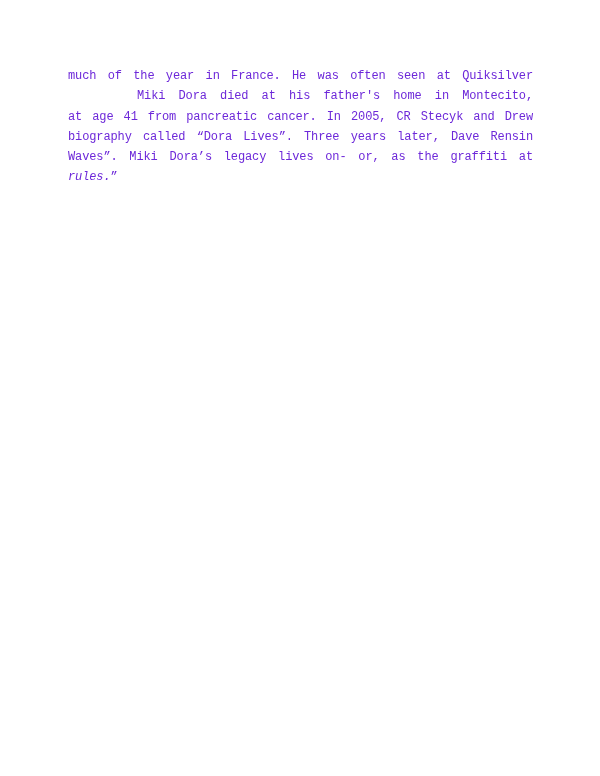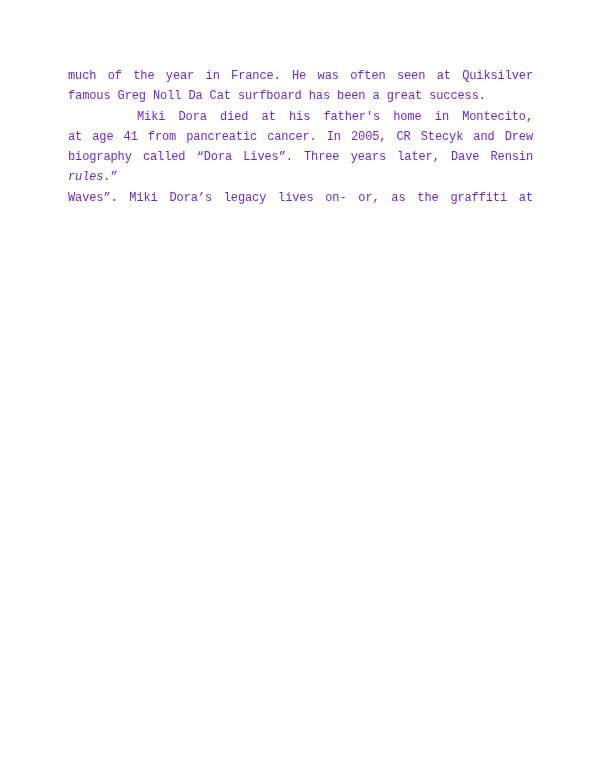--- a/index.html
+++ b/index.html
@@ -48,25 +48,24 @@
   i { font-style: italic; }
 </style>
 </head>
 <body>
 
 <div class="page">
   <div class="textblock">
 
     <div class="para">
       <div class="ln">much of the year in France. He was often seen at Quiksilver functions, giving him a sense of</div>
-      <div class="ln last">famous Greg Noll Da Cat surfboard has been a great success.</div>
     </div>
 
     <div class="para">
       <div class="ln indent">Miki Dora died at his father's home in Montecito, California, on January 3, 2002,</div>
       <div class="ln">at age 41 from pancreatic cancer. In 2005, CR Stecyk and Drew Kampion released an authorized</div>
       <div class="ln">biography called “Dora Lives”. Three years later, Dave Rensin published “All for a Few Perfect</div>
+      <div class="ln"><span>Waves”. Miki Dora’s legacy lives on- or, as the graffiti at Malibu has shown off for ages, </span><i>"Dora</i></div>
       <div class="ln last"><i>rules.</i><span>”</span></div>
-      <div class="ln"><span>Waves”. Miki Dora’s legacy lives on- or, as the graffiti at Malibu has shown off for ages, </span><i>"Dora</i></div>
     </div>
 
   </div>
 </div>
 
 </body></html>

